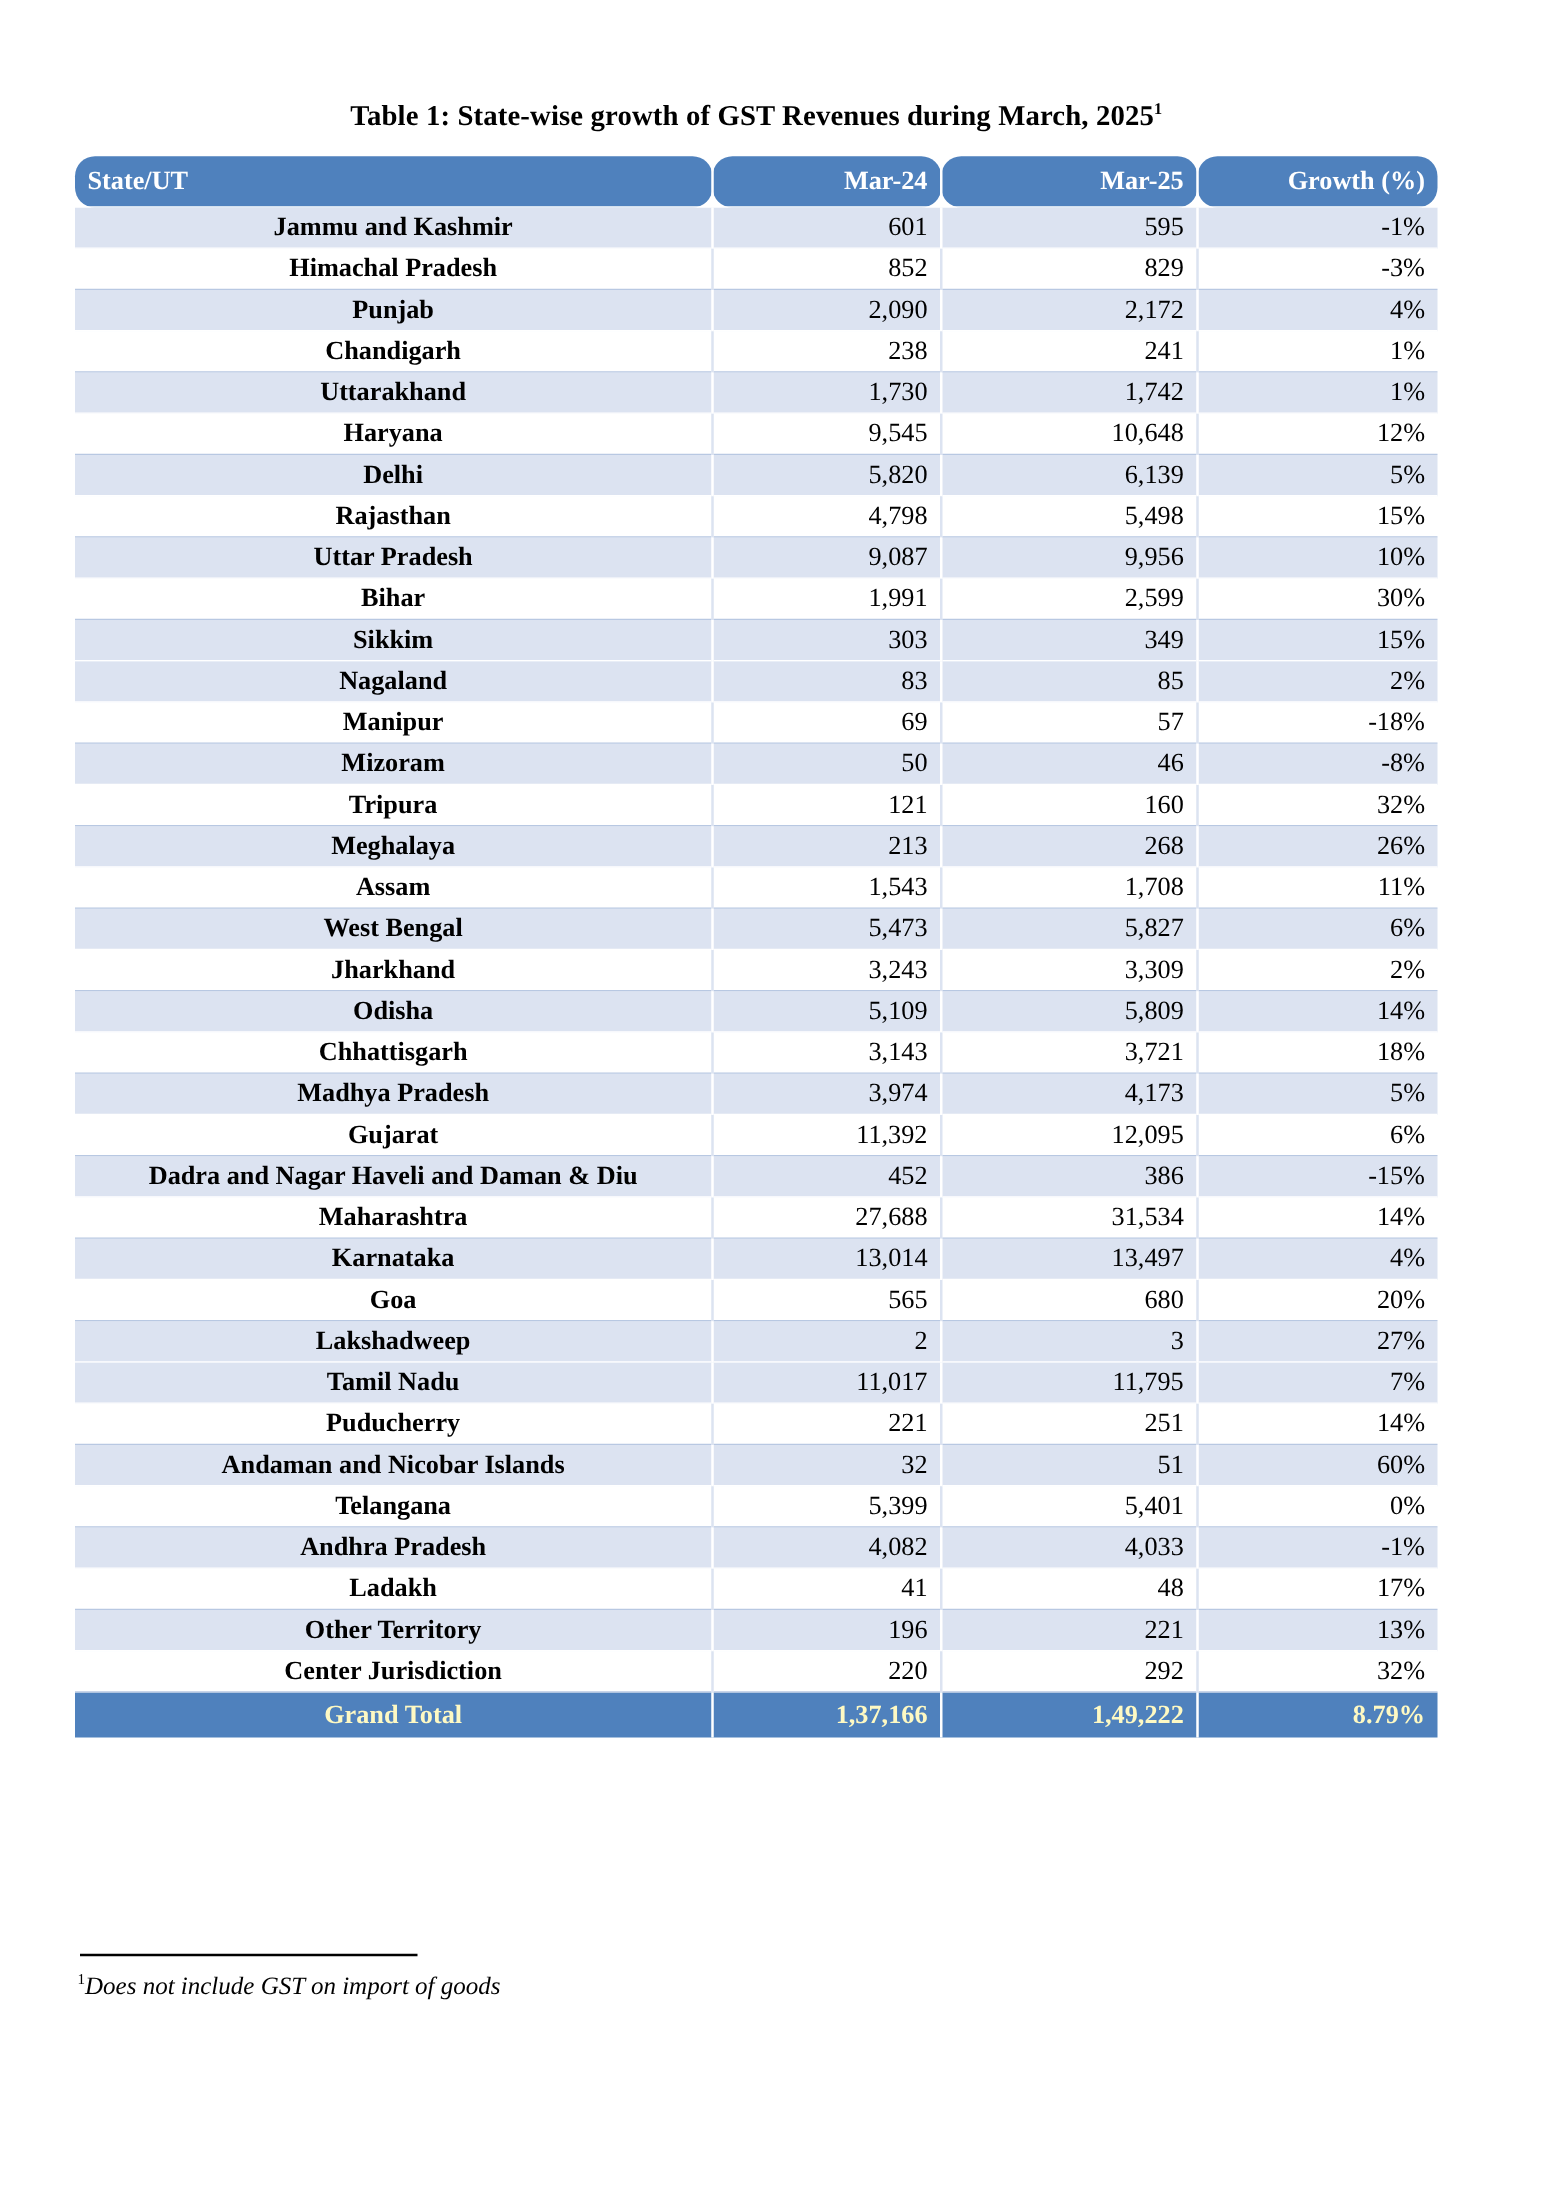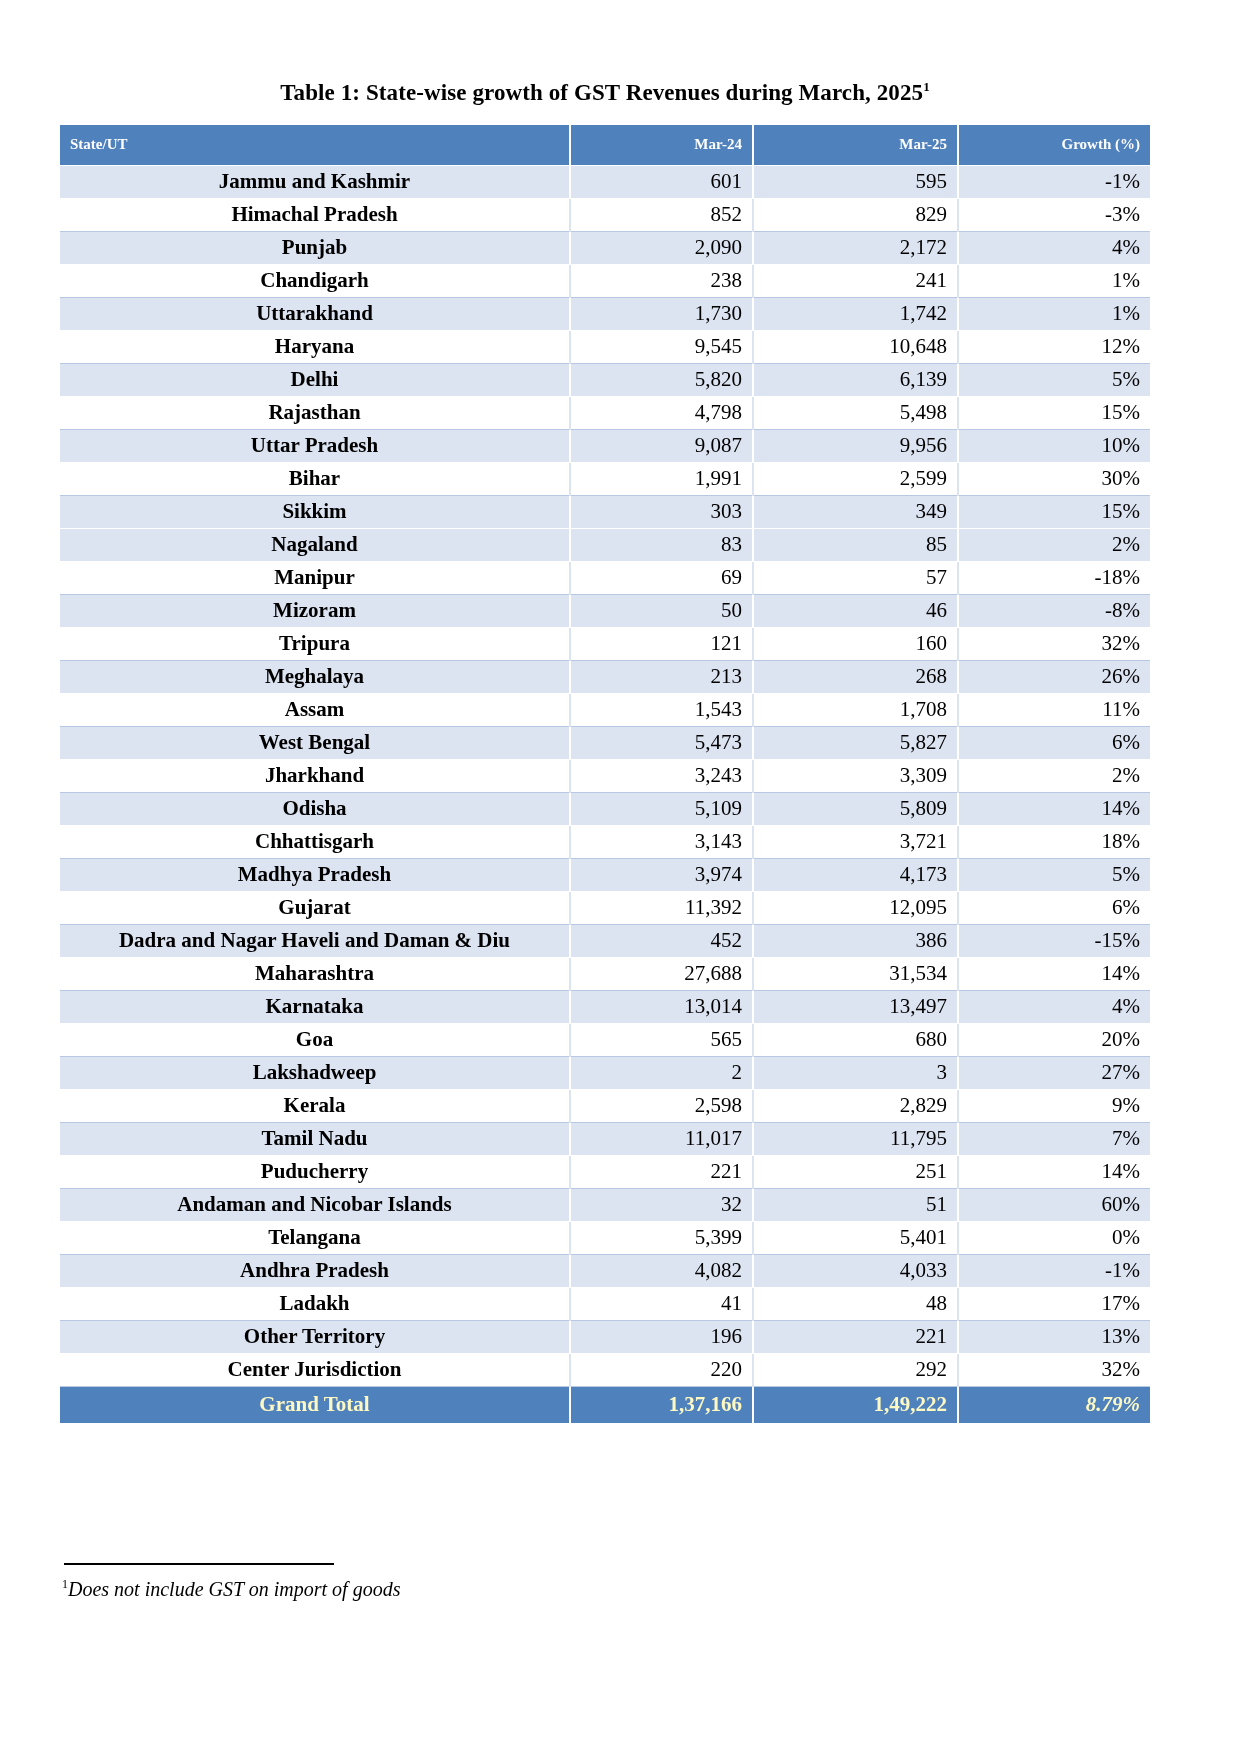--- a/index.html
+++ b/index.html
@@ -48,26 +48,27 @@
   }
   table.gst col.c-state  { width: 510px; }
   table.gst col.c-m24    { width: 183px; }
   table.gst col.c-m25    { width: 205px; }
   table.gst col.c-growth { width: 192px; }
 
   table.gst thead th {
     background: #4f81bd;
     color: #ffffff;
     font-weight: bold;
-    font-size: 15px;
+    font-size: 21px;
     height: 34px;
     padding: 2px 10px 4px 10px;
     border-right: 2px solid #ffffff;
     border-bottom: 1px solid #ffffff;
     vertical-align: middle;
+    border-radius: 16px;
   }
   table.gst thead th.h-state { text-align: left; }
   table.gst thead th.h-num   { text-align: right; }
   table.gst thead th:last-child { border-right: none; }
 
   table.gst tbody td {
     height: 28px;
     padding: 1px 10px 3px 10px;
     vertical-align: middle;
     border-bottom: 1px solid #ffffff;
@@ -94,21 +95,21 @@
   table.gst tbody tr.shade td { border-bottom-color: #ffffff; }
 
   table.gst tbody tr.total td {
     background: #4f81bd;
     color: #fef9c3;
     font-weight: bold;
     border-bottom: none;
     border-right: 2px solid #ffffff;
     height: 32px;
   }
-  table.gst tbody tr.total td:last-child { border-right: none; font-style: italic; }
+  table.gst tbody tr.total td:last-child { border-right: none; }
 
   .footnote-rule {
     position: absolute;
     left: 64px;
     top: 1563px;
     width: 270px;
     height: 0;
     border-top: 2px solid #000000;
   }
   .footnote {
@@ -311,26 +312,20 @@
           <td class="num">565</td>
           <td class="num">680</td>
           <td class="num">20%</td>
         </tr>
         <tr class="shade">
           <td class="state">Lakshadweep</td>
           <td class="num">2</td>
           <td class="num">3</td>
           <td class="num">27%</td>
         </tr>
-        <tr class="plain">
-          <td class="state">Kerala</td>
-          <td class="num">2,598</td>
-          <td class="num">2,829</td>
-          <td class="num">9%</td>
-        </tr>
         <tr class="shade">
           <td class="state">Tamil Nadu</td>
           <td class="num">11,017</td>
           <td class="num">11,795</td>
           <td class="num">7%</td>
         </tr>
         <tr class="plain">
           <td class="state">Puducherry</td>
           <td class="num">221</td>
           <td class="num">251</td>

